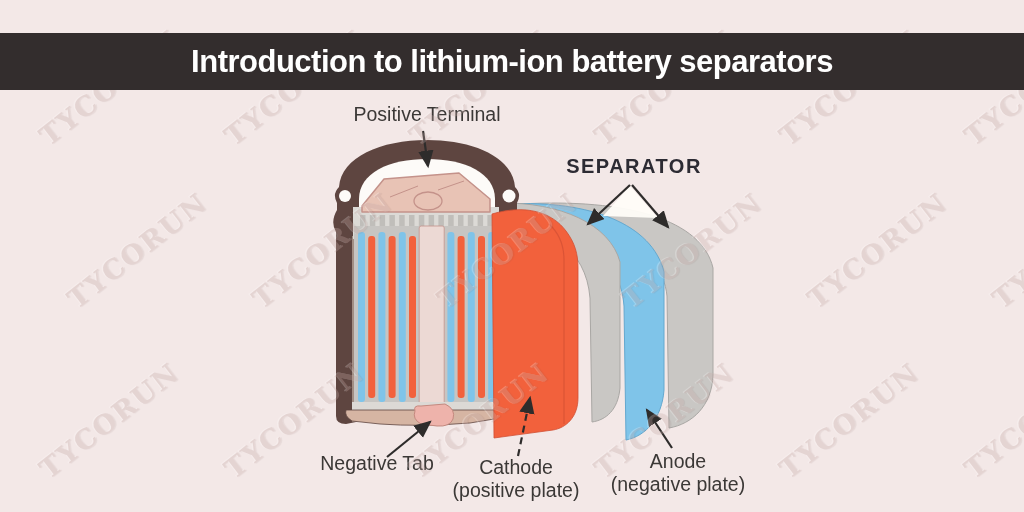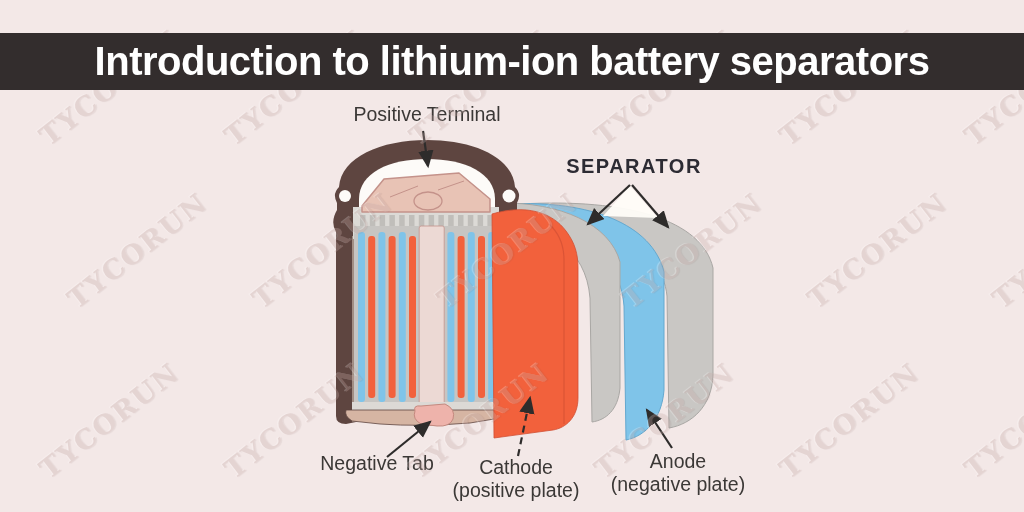--- a/index.html
+++ b/index.html
@@ -9,21 +9,21 @@
     font-family:"Liberation Sans",sans-serif;
   }
   .banner{
     position:absolute;left:0;top:33px;width:1024px;height:57px;
     background:var(--banner-bg,#332d2d);
     display:flex;align-items:center;justify-content:center;
     z-index:5;
   }
   .banner h1{
     margin:0;color:var(--banner-text,#fff);
-    font-size:40px;font-weight:700;letter-spacing:-0.5px;
+    font-size:31px;font-weight:700;letter-spacing:-0.5px;
     font-family:"Liberation Sans",sans-serif;
   }
   .diagram-svg{position:absolute;left:0;top:0;z-index:2;}
   .watermarks{position:absolute;inset:0;pointer-events:none;z-index:3;overflow:hidden;}
   .wm{
     position:absolute;transform:rotate(-38deg);
     font:700 27px "DejaVu Serif",serif;letter-spacing:2px;white-space:nowrap;
     color:var(--watermark,#c5a8a5);opacity:.30;
     text-shadow:-1px -1px 0 rgba(255,255,255,.75),1px 1px 1px rgba(107,74,69,.30);
   }

